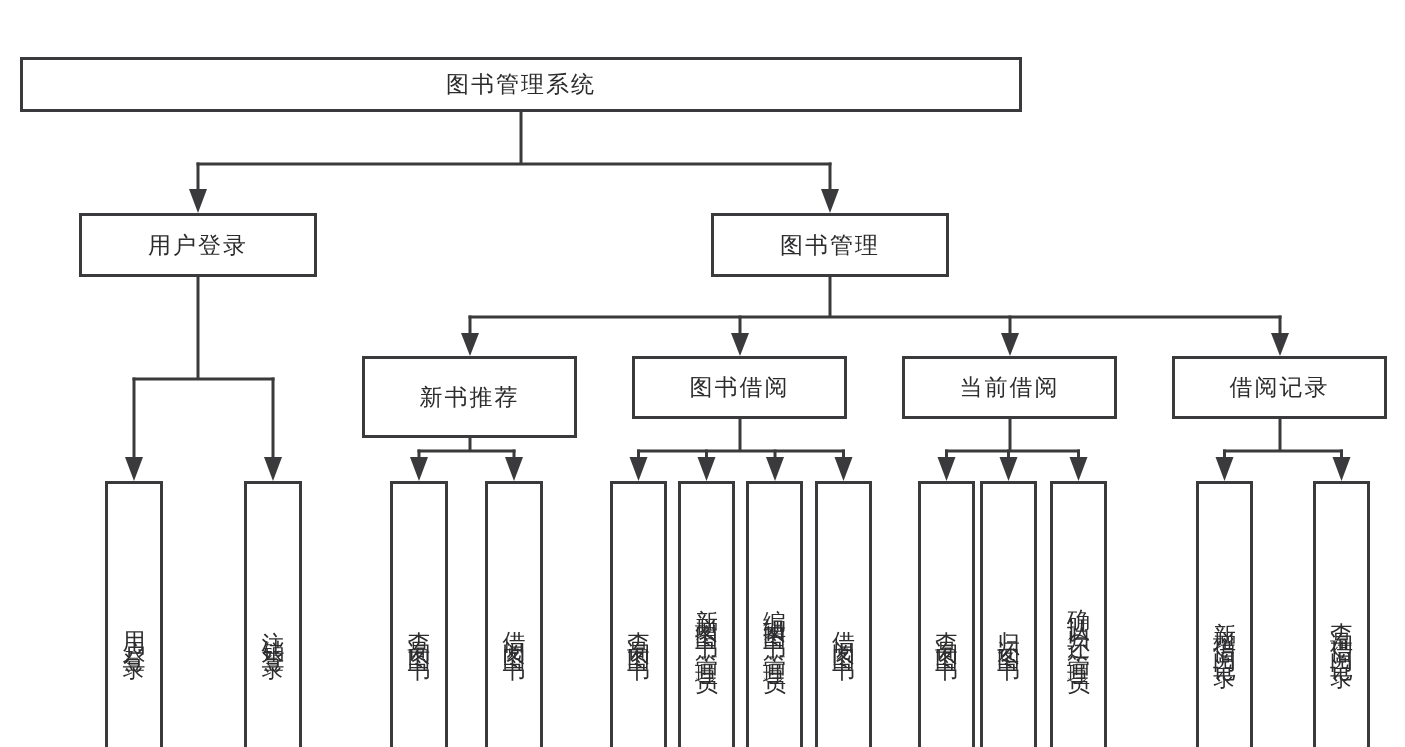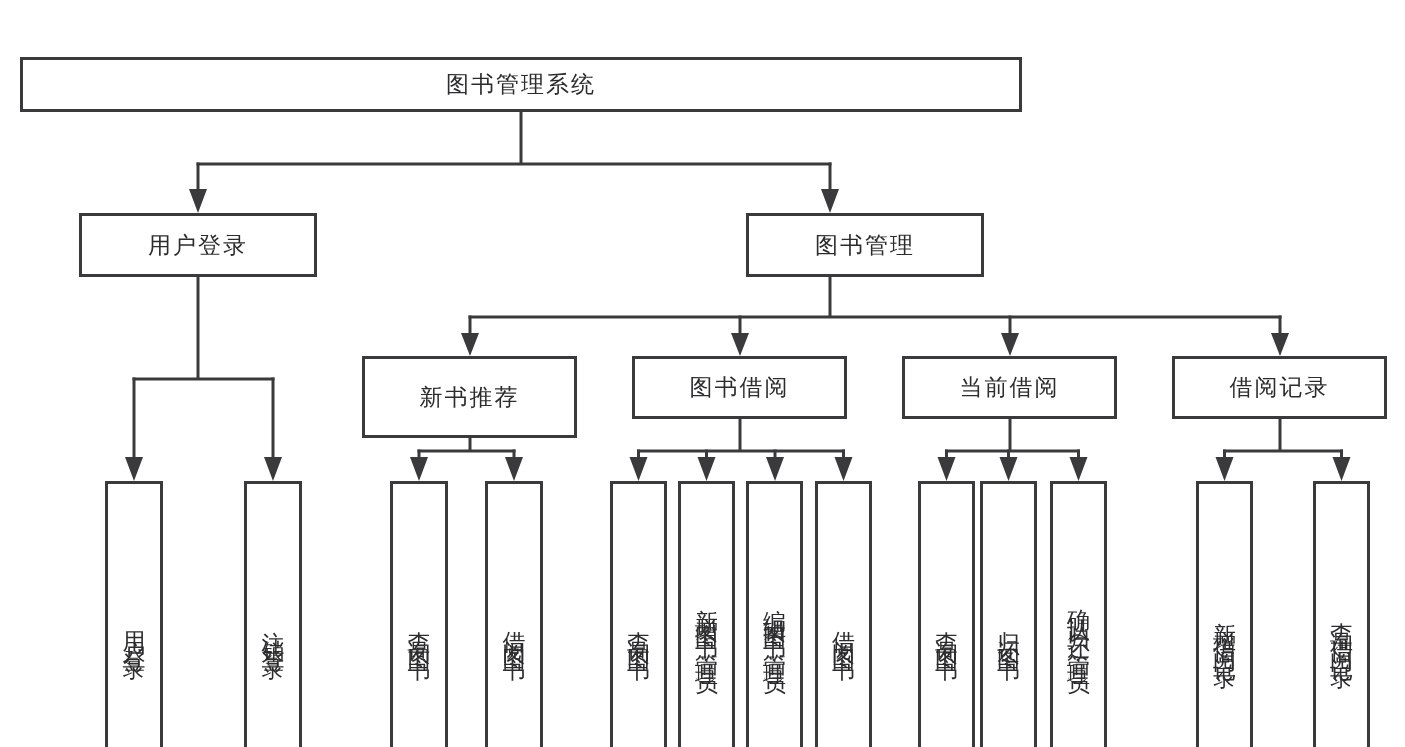--- a/index.html
+++ b/index.html
@@ -129,21 +129,21 @@
     </g>
   </svg>
 
   <div class="node h" style="left:20px;top:13px;width:1002px;height:55px">
     <span class="lbl">图书管理系统</span>
   </div>
 
   <div class="node h" style="left:79px;top:169px;width:238px;height:64px">
     <span class="lbl">用户登录</span>
   </div>
-  <div class="node h" style="left:746px;top:169px;width:238px;height:64px">
+  <div class="node h" style="left:711px;top:169px;width:238px;height:64px">
     <span class="lbl">图书管理</span>
   </div>
 
   <div class="node h" style="left:362px;top:312px;width:215px;height:82px">
     <span class="lbl">新书推荐</span>
   </div>
   <div class="node h" style="left:632px;top:312px;width:215px;height:63px">
     <span class="lbl">图书借阅</span>
   </div>
   <div class="node h" style="left:902px;top:312px;width:215px;height:63px">

